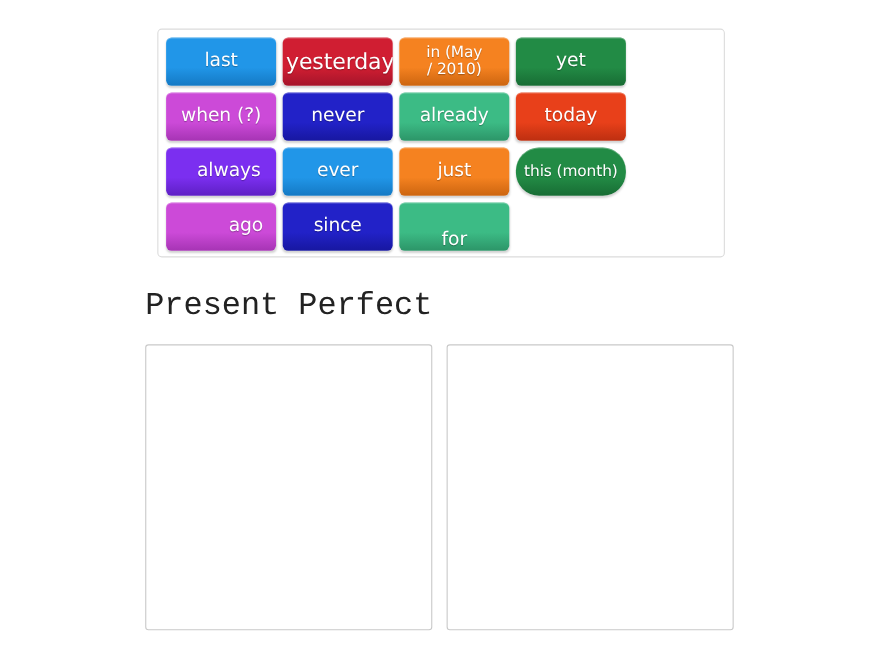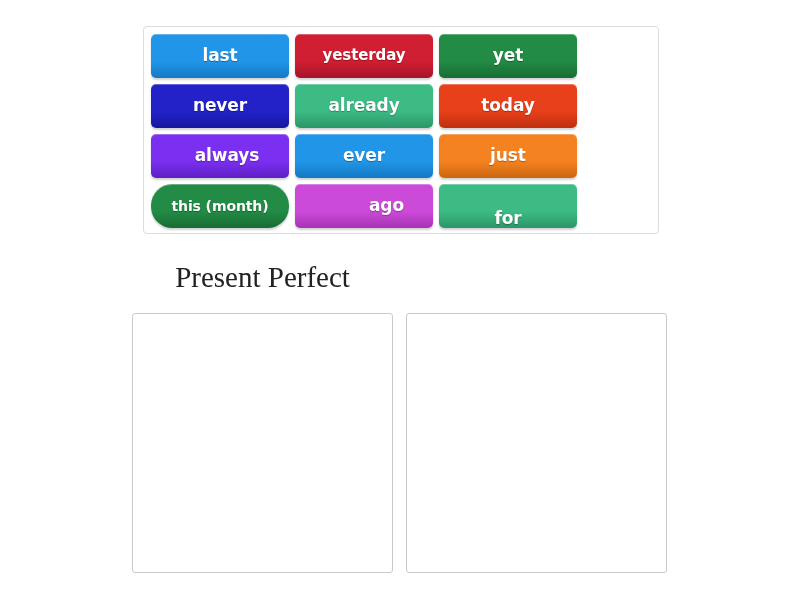--- a/index.html
+++ b/index.html
@@ -31,54 +31,54 @@
     border-radius: 4px;
     background: #ffffff;
     padding: 4px;
     display: flex;
     flex-wrap: wrap;
     align-content: flex-start;
   }
 
   .tile {
     box-sizing: border-box;
-    width: 138px;
+    width: 100px;
     height: 44px;
     margin: 3px;
     border-radius: 5px;
     display: flex;
     align-items: center;
     justify-content: center;
     text-align: center;
     color: #ffffff;
-    font-weight: bold;
+    font-weight: normal;
     font-size: 17px;
     line-height: 1.05;
     letter-spacing: -0.1px;
     padding: 0 3px;
     cursor: move;
     user-select: none;
     text-shadow: 0 1px 1px rgba(0,0,0,0.30);
     position: relative;
     overflow: hidden;
   }
 
   .tile .tile-label {
     display: block;
     width: 100%;
     white-space: pre-line;
   }
 
-  .tile.small { font-size: 15px; }
+  .tile.small { font-size: 20px; }
   .tile.xsmall { font-size: 14px; }
 
   
   .zone-heading {
     position: absolute;
-    font-family: Liberation Serif, serif;
+    font-family: Liberation Mono, monospace;
     font-weight: 400;
     font-size: 29px;
     color: #222222;
     text-align: center;
     white-space: nowrap;
   }
   #heading-left  { left: 132px; top: 261px; width: 261px; }
   #heading-right { left: 406px; top: 261px; width: 261px; }
 
   
@@ -100,22 +100,29 @@
 
 <div id="stage">
 
   <div id="tile-bank">
       <div class="tile" style="background: linear-gradient(rgb(33, 150, 232) 0%, rgb(33, 150, 232) 62%, rgb(20, 121, 196) 100%); box-shadow: rgba(255, 255, 255, 0.3) 0px 1px 0px inset, rgba(0, 0, 0, 0.18) 0px 2px 2px;">
         <span class="tile-label">last</span>
       </div>
       <div class="tile small" style="background: linear-gradient(rgb(208, 30, 50) 0%, rgb(208, 30, 50) 62%, rgb(165, 20, 42) 100%); box-shadow: rgba(255, 255, 255, 0.3) 0px 1px 0px inset, rgba(0, 0, 0, 0.18) 0px 2px 2px;">
         <span class="tile-label">yesterday</span>
       </div>
+      <div class="tile xsmall" style="background: linear-gradient(rgb(245, 130, 32) 0%, rgb(245, 130, 32) 62%, rgb(204, 101, 16) 100%); box-shadow: rgba(255, 255, 255, 0.3) 0px 1px 0px inset, rgba(0, 0, 0, 0.18) 0px 2px 2px;">
+        <span class="tile-label">in (May
+/ 2010)</span>
+      </div>
       <div class="tile" style="background: linear-gradient(rgb(34, 139, 69) 0%, rgb(34, 139, 69) 62%, rgb(24, 108, 52) 100%); box-shadow: rgba(255, 255, 255, 0.3) 0px 1px 0px inset, rgba(0, 0, 0, 0.18) 0px 2px 2px;">
         <span class="tile-label">yet</span>
+      </div>
+      <div class="tile" style="background: linear-gradient(rgb(204, 74, 216) 0%, rgb(204, 74, 216) 62%, rgb(166, 52, 180) 100%); box-shadow: rgba(255, 255, 255, 0.3) 0px 1px 0px inset, rgba(0, 0, 0, 0.18) 0px 2px 2px;">
+        <span class="tile-label">when (?)</span>
       </div>
       <div class="tile" style="background: linear-gradient(rgb(34, 34, 200) 0%, rgb(34, 34, 200) 62%, rgb(23, 23, 160) 100%); box-shadow: rgba(255, 255, 255, 0.3) 0px 1px 0px inset, rgba(0, 0, 0, 0.18) 0px 2px 2px;">
         <span class="tile-label">never</span>
       </div>
       <div class="tile" style="background: linear-gradient(rgb(60, 187, 133) 0%, rgb(60, 187, 133) 62%, rgb(44, 149, 104) 100%); box-shadow: rgba(255, 255, 255, 0.3) 0px 1px 0px inset, rgba(0, 0, 0, 0.18) 0px 2px 2px;">
         <span class="tile-label">already</span>
       </div>
       <div class="tile" style="background: linear-gradient(rgb(232, 64, 26) 0%, rgb(232, 64, 26) 62%, rgb(189, 47, 16) 100%); box-shadow: rgba(255, 255, 255, 0.3) 0px 1px 0px inset, rgba(0, 0, 0, 0.18) 0px 2px 2px;">
         <span class="tile-label">today</span>
       </div>
@@ -127,20 +134,23 @@
       </div>
       <div class="tile" style="background: linear-gradient(rgb(245, 130, 32) 0%, rgb(245, 130, 32) 62%, rgb(204, 101, 16) 100%); box-shadow: rgba(255, 255, 255, 0.3) 0px 1px 0px inset, rgba(0, 0, 0, 0.18) 0px 2px 2px;">
         <span class="tile-label">just</span>
       </div>
       <div class="tile xsmall" style="background: linear-gradient(rgb(34, 139, 69) 0%, rgb(34, 139, 69) 62%, rgb(24, 108, 52) 100%); box-shadow: rgba(255, 255, 255, 0.3) 0px 1px 0px inset, rgba(0, 0, 0, 0.18) 0px 2px 2px; border-radius: 21px;">
         <span class="tile-label">this (month)</span>
       </div>
       <div class="tile" style="background: linear-gradient(rgb(204, 74, 216) 0%, rgb(204, 74, 216) 62%, rgb(166, 52, 180) 100%); box-shadow: rgba(255, 255, 255, 0.3) 0px 1px 0px inset, rgba(0, 0, 0, 0.18) 0px 2px 2px; padding-left: 48px;">
         <span class="tile-label">ago</span>
       </div>
+      <div class="tile" style="background: linear-gradient(rgb(34, 34, 200) 0%, rgb(34, 34, 200) 62%, rgb(23, 23, 160) 100%); box-shadow: rgba(255, 255, 255, 0.3) 0px 1px 0px inset, rgba(0, 0, 0, 0.18) 0px 2px 2px;">
+        <span class="tile-label">since</span>
+      </div>
       <div class="tile" style="background: linear-gradient(rgb(60, 187, 133) 0%, rgb(60, 187, 133) 62%, rgb(44, 149, 104) 100%); box-shadow: rgba(255, 255, 255, 0.3) 0px 1px 0px inset, rgba(0, 0, 0, 0.18) 0px 2px 2px; align-items: flex-end;">
         <span class="tile-label">for</span>
       </div>
     </div>
 
   <div class="zone-heading" id="heading-left">Present Perfect</div>
 
 
   <div class="drop-zone" id="drop-zone-left"></div>
 

